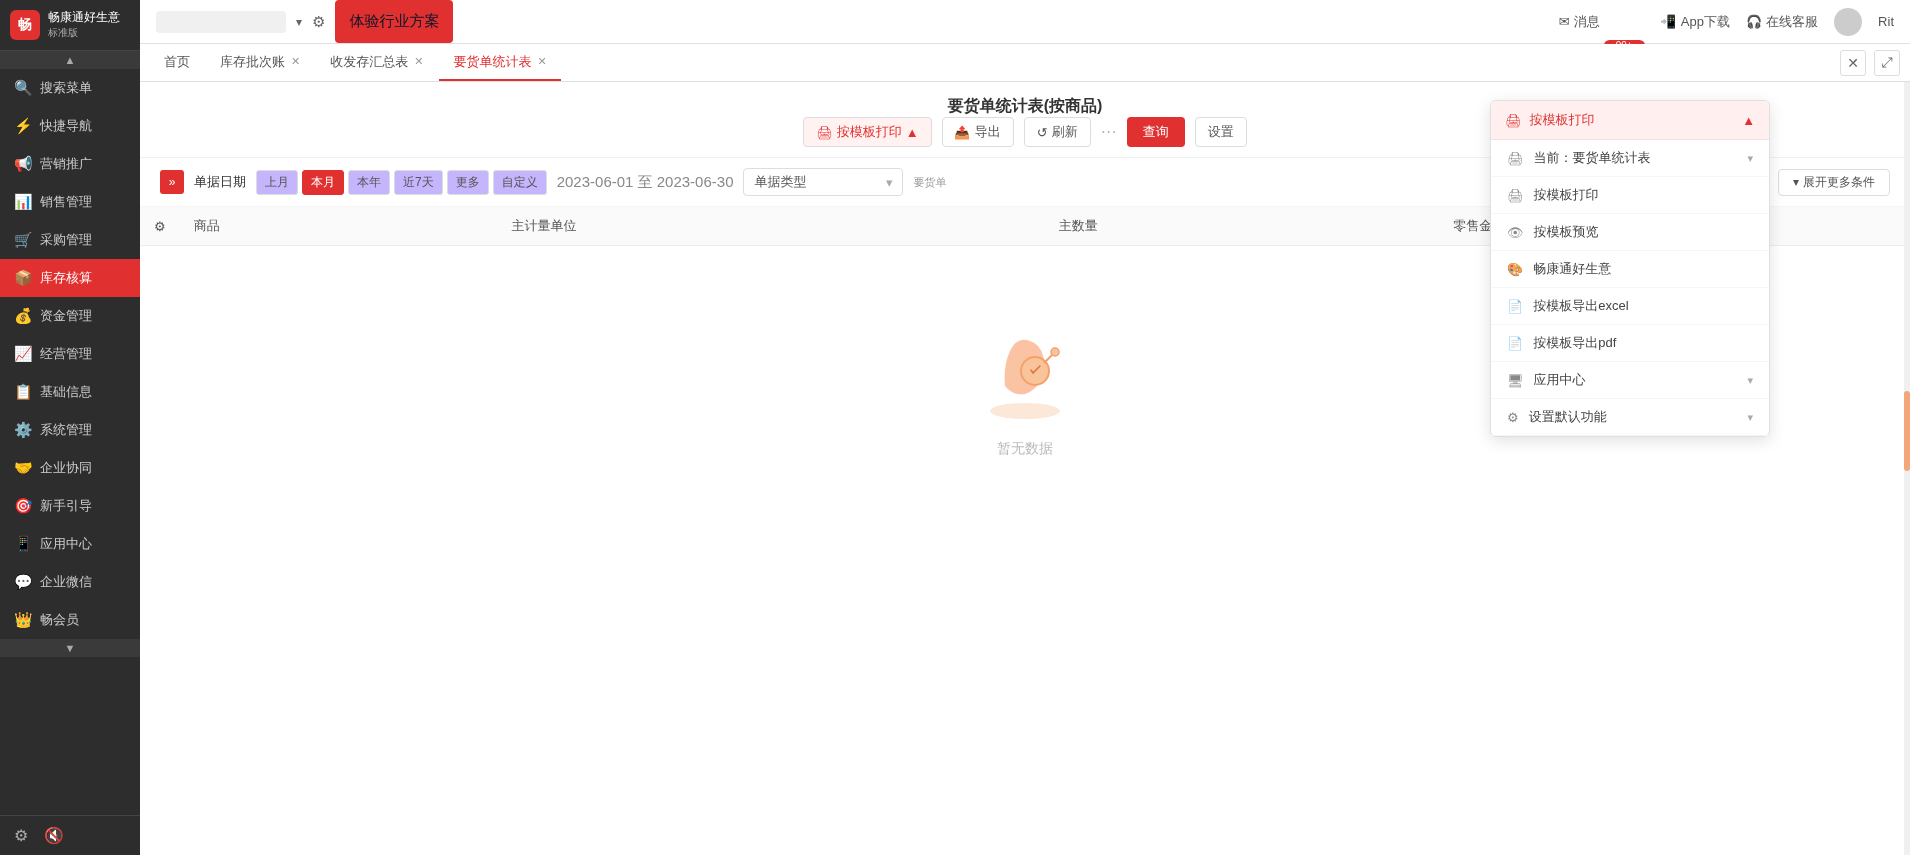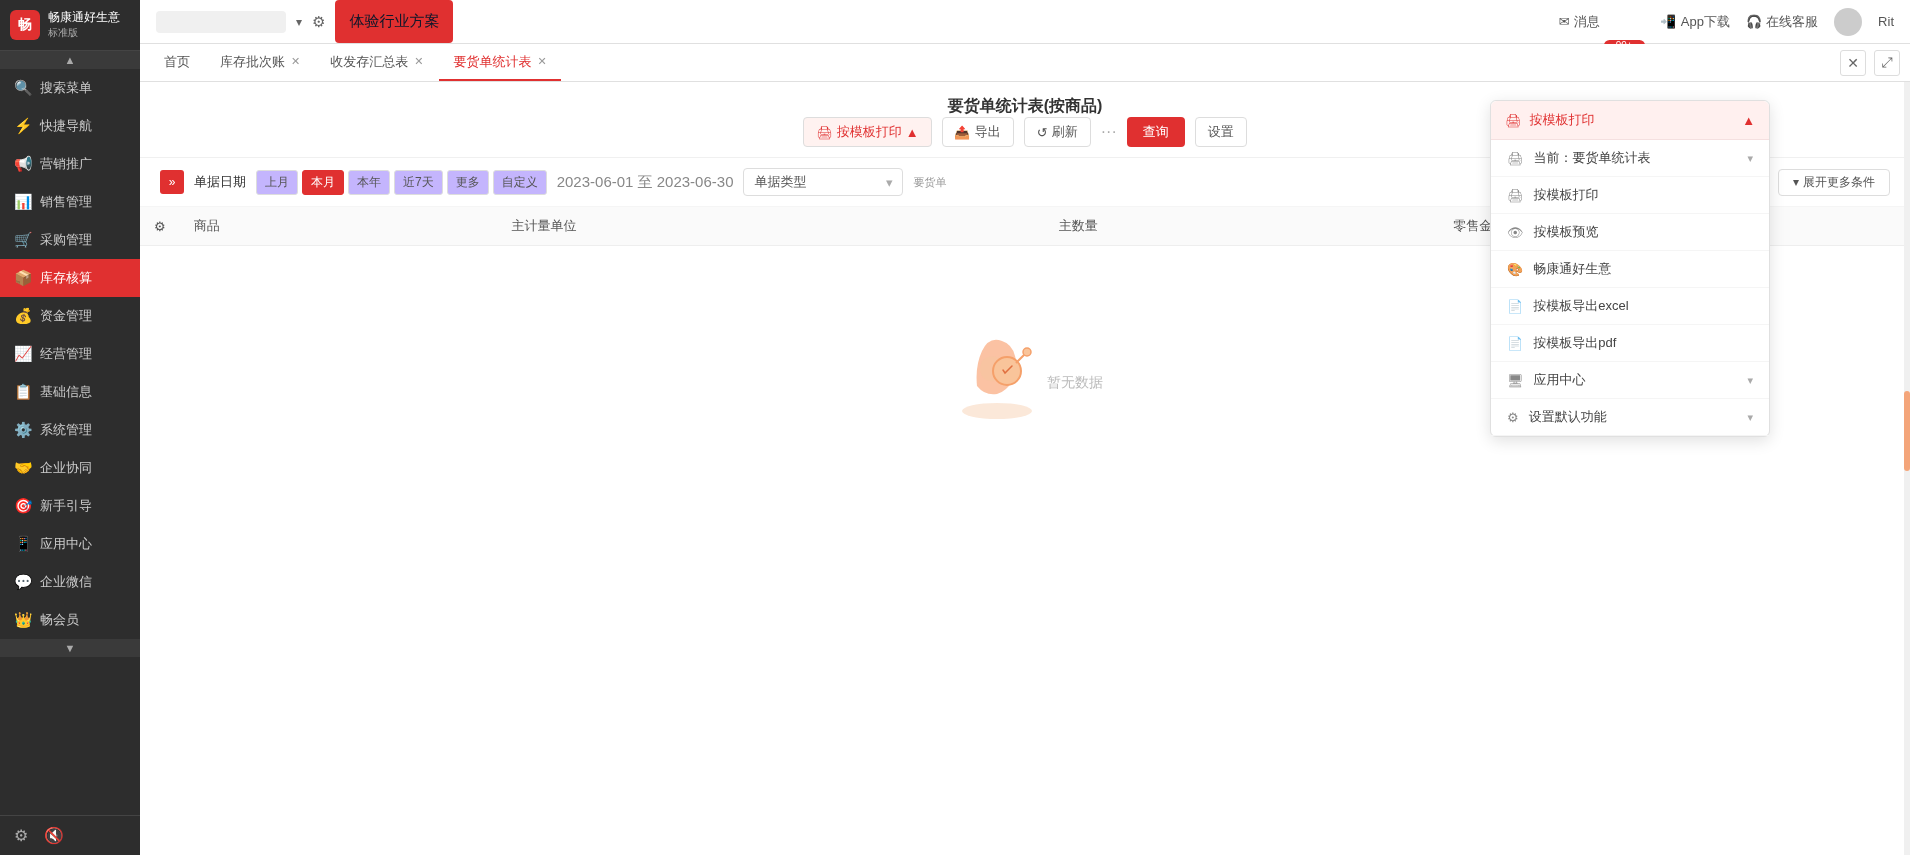--- a/index.html
+++ b/index.html
@@ -272,21 +272,21 @@
       text-align: left;
       border-bottom: 1px solid #eee;
       white-space: nowrap;
     }
     .data-table .gear-cell {
       width: 36px; text-align: center;
     }
 
     
     .empty-state {
-      display: flex; 
+      display: flex; flex-direction: column;
       align-items: center; justify-content: center;
       padding: 80px 20px;
       color: #bbb;
       font-size: 14px;
     }
     .empty-icon {
       width: 100px; height: 100px;
       margin-bottom: 14px;
     }
 

